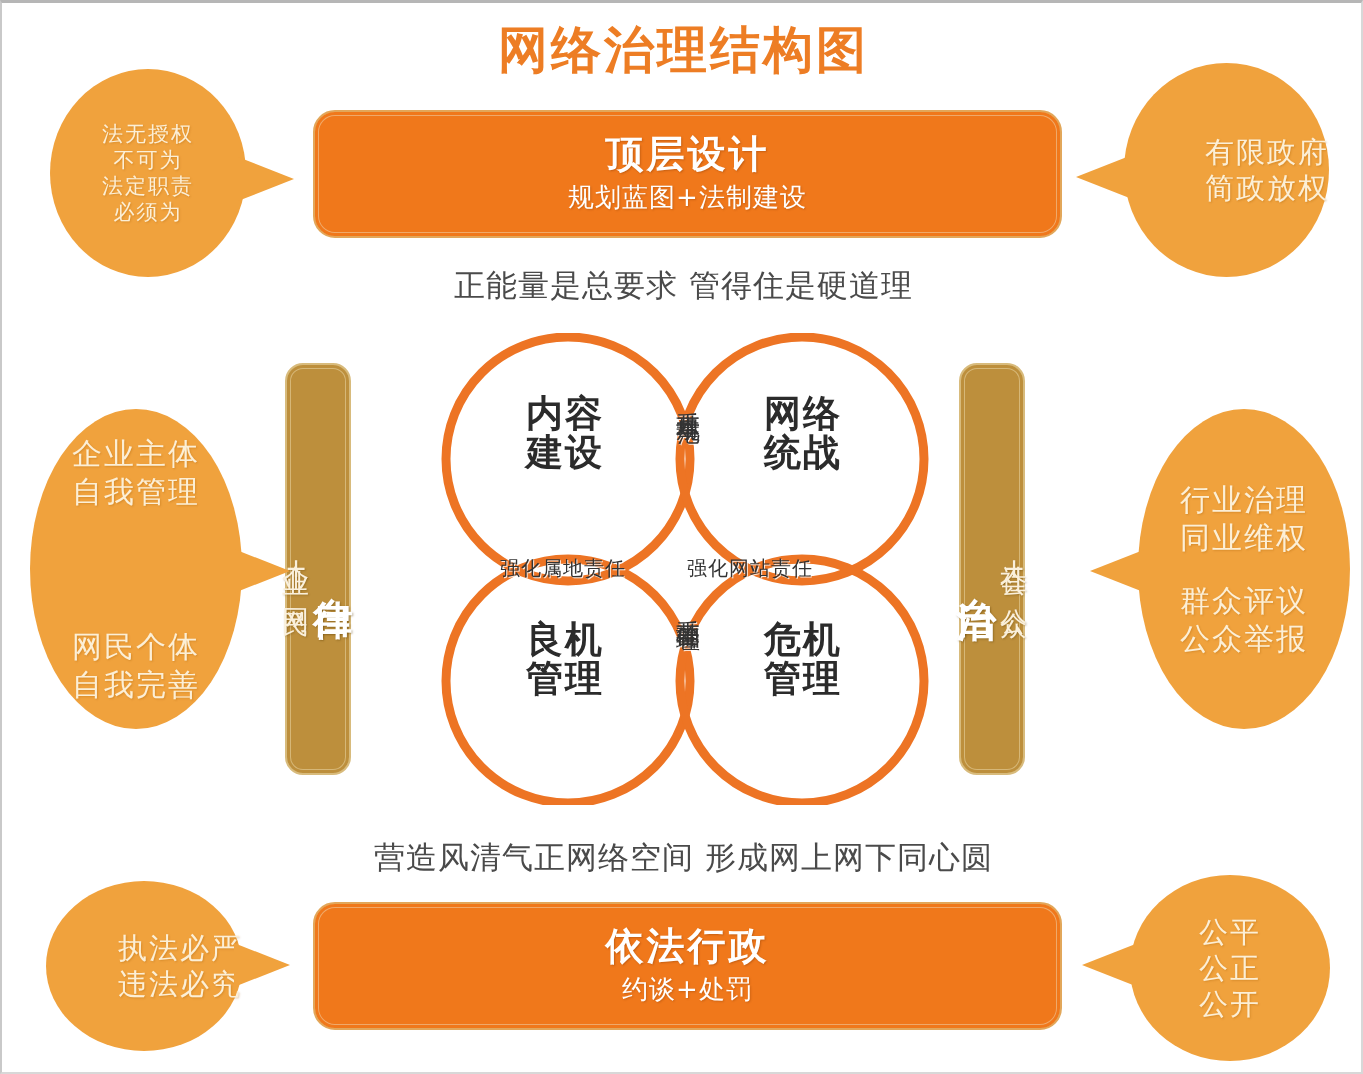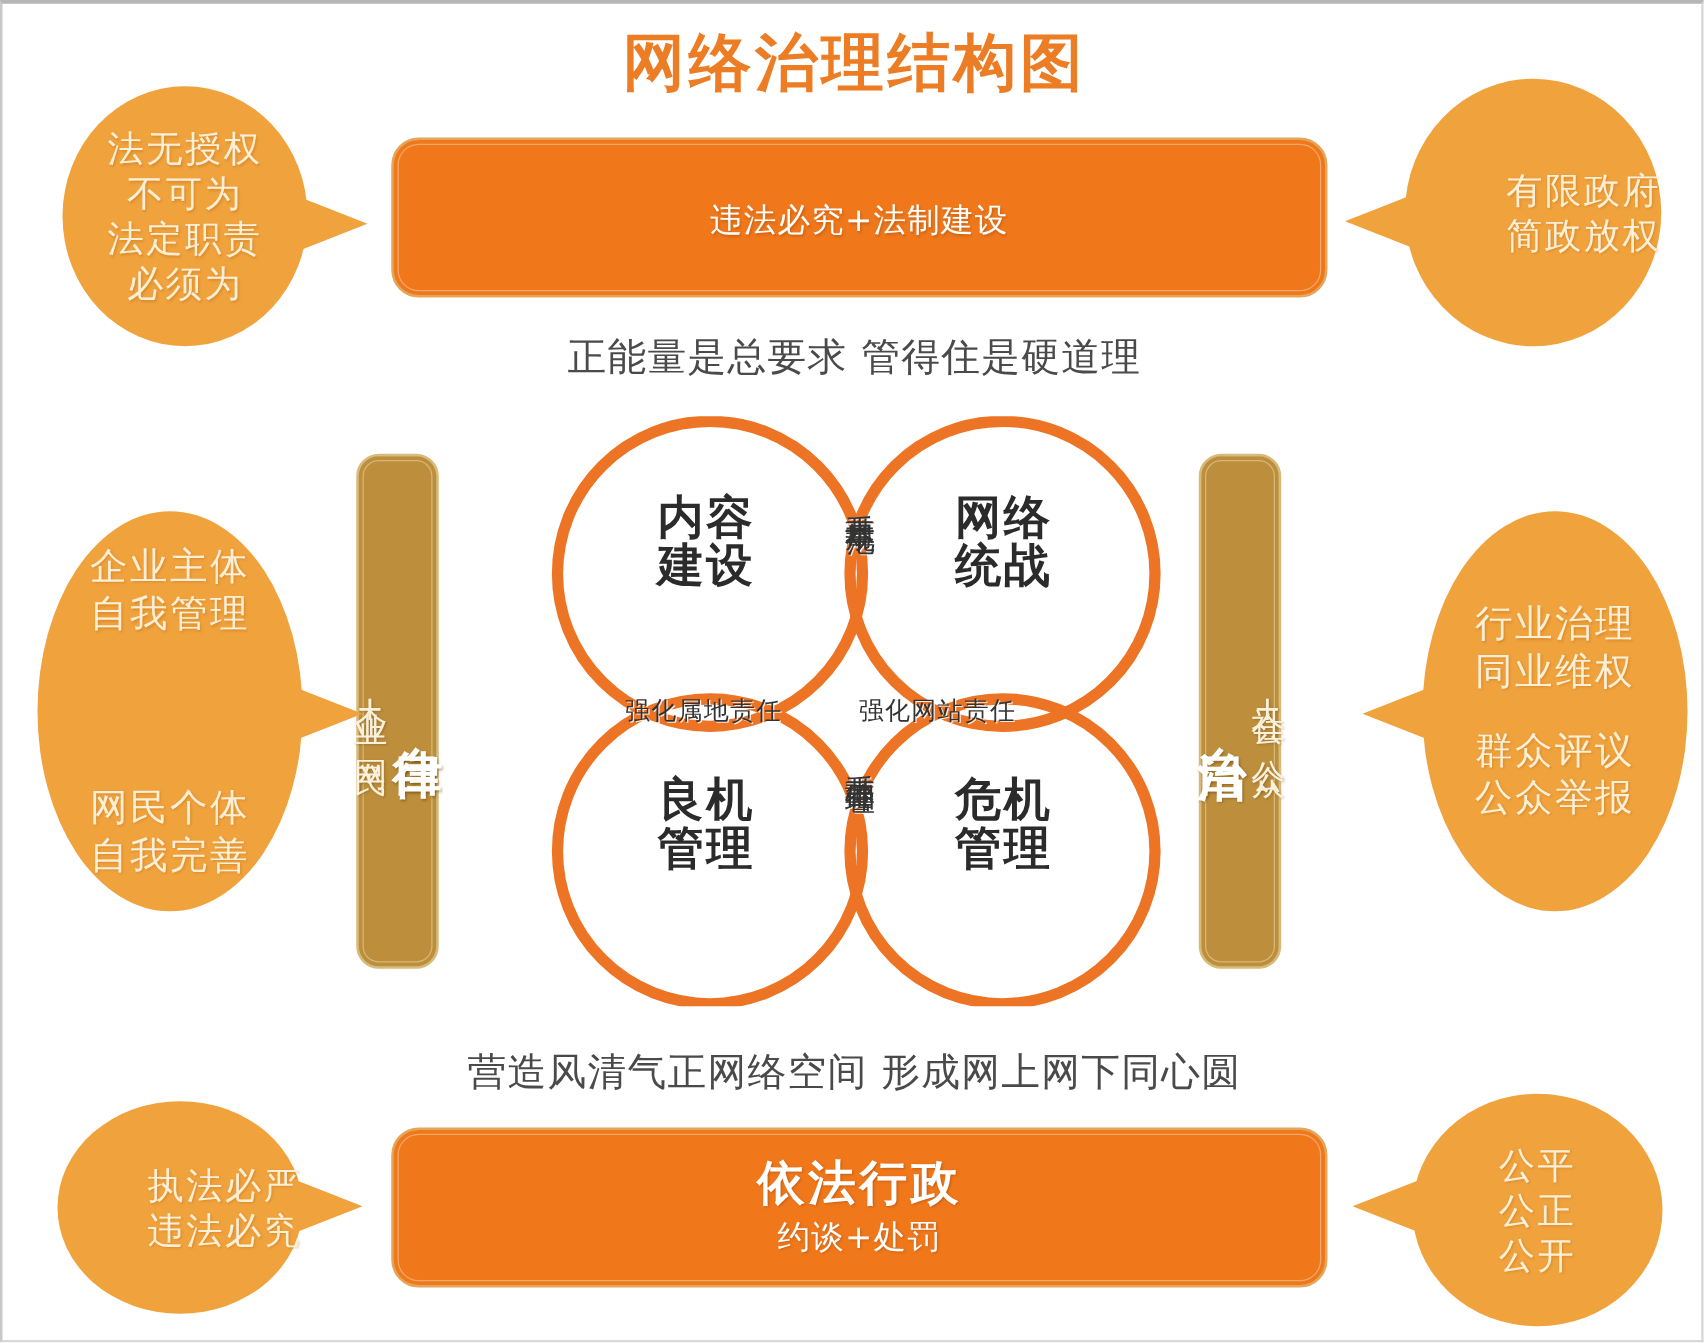--- a/index.html
+++ b/index.html
@@ -156,21 +156,21 @@
     border-top: 22px solid transparent;
     border-bottom: 22px solid transparent;
     border-left: 56px solid #F0A23D;
   }
   .tail-left {
     border-top: 22px solid transparent;
     border-bottom: 22px solid transparent;
     border-right: 56px solid #F0A23D;
   }
 
-  #bubble-tl { left: 48px;   top: 66px;  width: 196px; height: 208px; font-size: 29px; }
+  #bubble-tl { left: 48px;   top: 66px;  width: 196px; height: 208px; font-size: 21px; }
   #bubble-tl .tail { right: -48px; top: 88px; }
   #bubble-tr { left: 1122px; top: 60px;  width: 205px; height: 214px; font-size: 29px; align-items: flex-end; }
   #bubble-tr .tail { left: -48px; top: 92px; }
 
   #bubble-ml { left: 28px;   top: 406px; width: 212px; height: 320px; font-size: 30px; gap: 46px; }
   #bubble-ml .tail { right: -48px; top: 140px; }
   #bubble-mr { left: 1136px; top: 406px; width: 212px; height: 320px; font-size: 30px; }
   #bubble-mr .tail { left: -48px; top: 140px; }
 
   #bubble-bl { left: 44px;   top: 878px; width: 196px; height: 170px; font-size: 29px; align-items: flex-end; }
@@ -179,21 +179,22 @@
   #bubble-br .tail { left: -48px; top: 68px; }
 </style>
 </head>
 <body>
 
 <div id="canvas">
 
   <div id="title">网络治理结构图</div>
 
   <div class="bar" id="bar-top">
-    <div class="bar-sub">违法必究+法制建设</div>
+    <div class="bar-title">顶层设计</div>
+    <div class="bar-sub">规划蓝图+法制建设</div>
   </div>
 
   <div class="slogan" id="slogan-top">正能量是总要求  管得住是硬道理</div>
 
   <div class="vbar" id="vbar-left">
     <span class="vtext small">企业+网民</span>
     <span class="vtext big">自律</span>
   </div>
 
   <div class="vbar" id="vbar-right">

